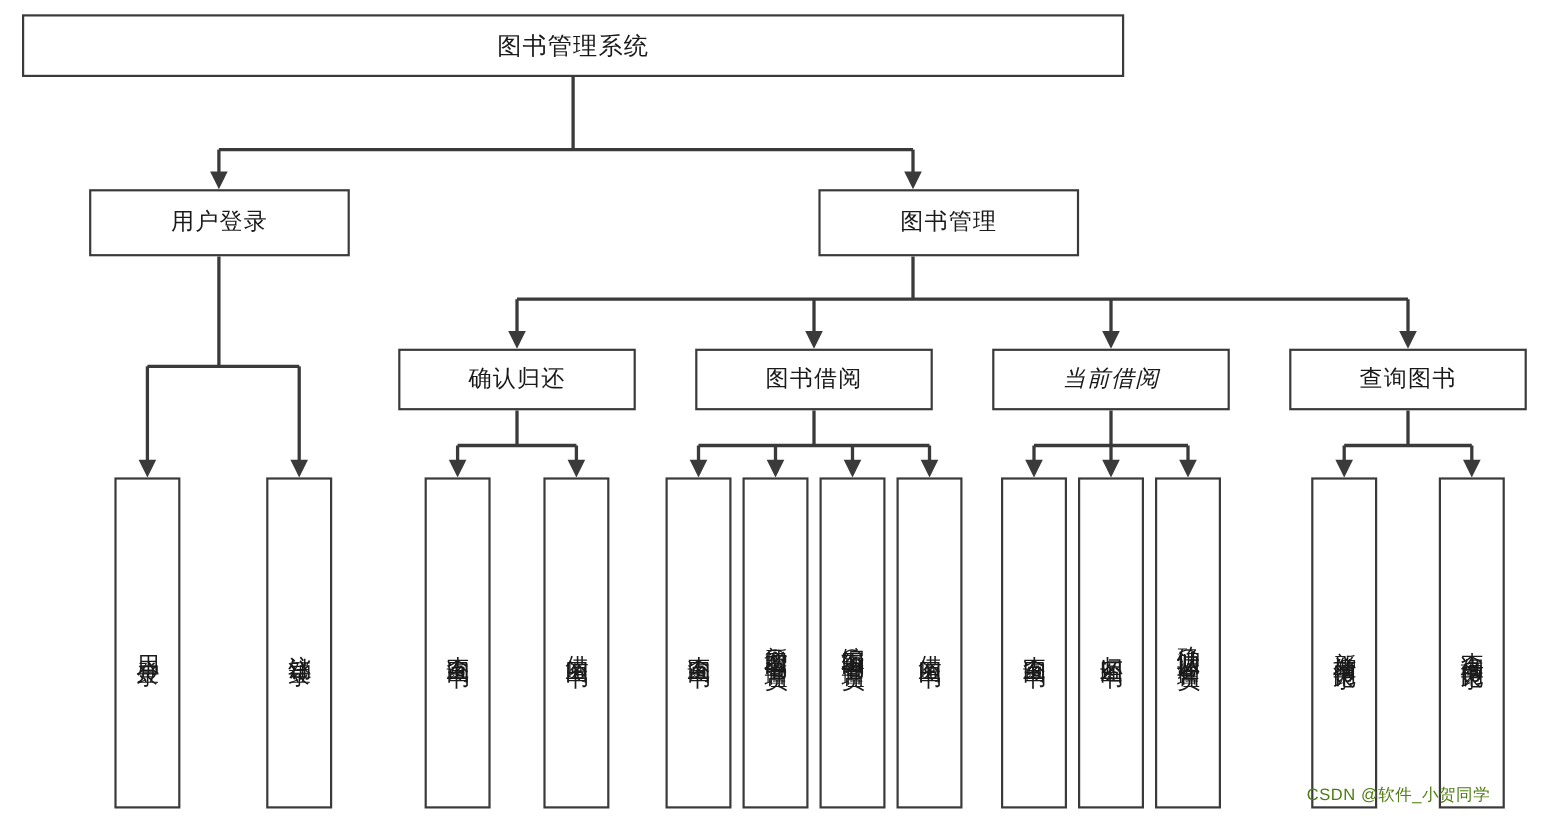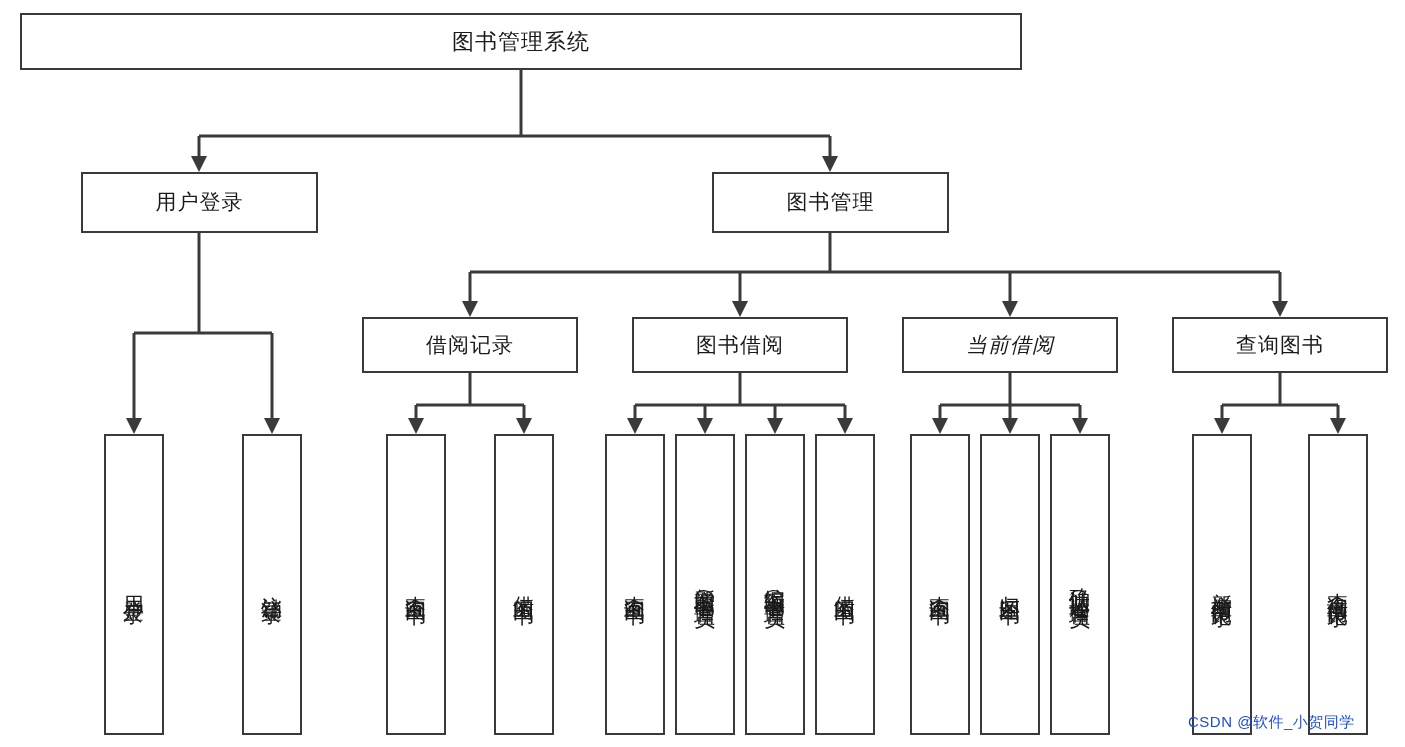--- a/index.html
+++ b/index.html
@@ -40,21 +40,21 @@
     text-orientation:upright;
     font-size:21px;
     letter-spacing:3px;
     line-height:1;
   }
 
   .watermark{
     position:absolute;
     left:1188px;top:713px;
     font-size:15px;
-    color:#1d4ed8;
+    color:#4d7c0f;
     white-space:nowrap;
     letter-spacing:0.5px;
     pointer-events:none;
   }
 
   svg line, svg polyline, svg path{stroke:#3a3a3a;stroke-width:3;fill:none;}
   svg polygon.arrow{fill:#3a3a3a;stroke:none;}
 </style>
 </head>
 <body>
@@ -124,26 +124,26 @@
     <polygon class="arrow" points="1330,418 1346,418 1338,434"></polygon>
   </svg>
 
   <div class="node h root" style="left:20px;top:13px;width:1002px;height:57px;">
     <span class="lbl">图书管理系统</span>
   </div>
 
   <div class="node h" style="left:81px;top:172px;width:237px;height:61px;">
     <span class="lbl">用户登录</span>
   </div>
-  <div class="node h" style="left:712px;top:172px;width:237px;height:61px;">
+  <div class="node h" style="left:744px;top:172px;width:237px;height:61px;">
     <span class="lbl">图书管理</span>
   </div>
 
   <div class="node h" style="left:362px;top:317px;width:216px;height:56px;">
-    <span class="lbl">借阅记录</span>
+    <span class="lbl">确认归还</span>
   </div>
   <div class="node h" style="left:632px;top:317px;width:216px;height:56px;">
     <span class="lbl">图书借阅</span>
   </div>
   <div class="node h" style="left:902px;top:317px;width:216px;height:56px;font-style:italic;">
     <span class="lbl">当前借阅</span>
   </div>
   <div class="node h" style="left:1172px;top:317px;width:216px;height:56px;">
     <span class="lbl">查询图书</span>
   </div>

